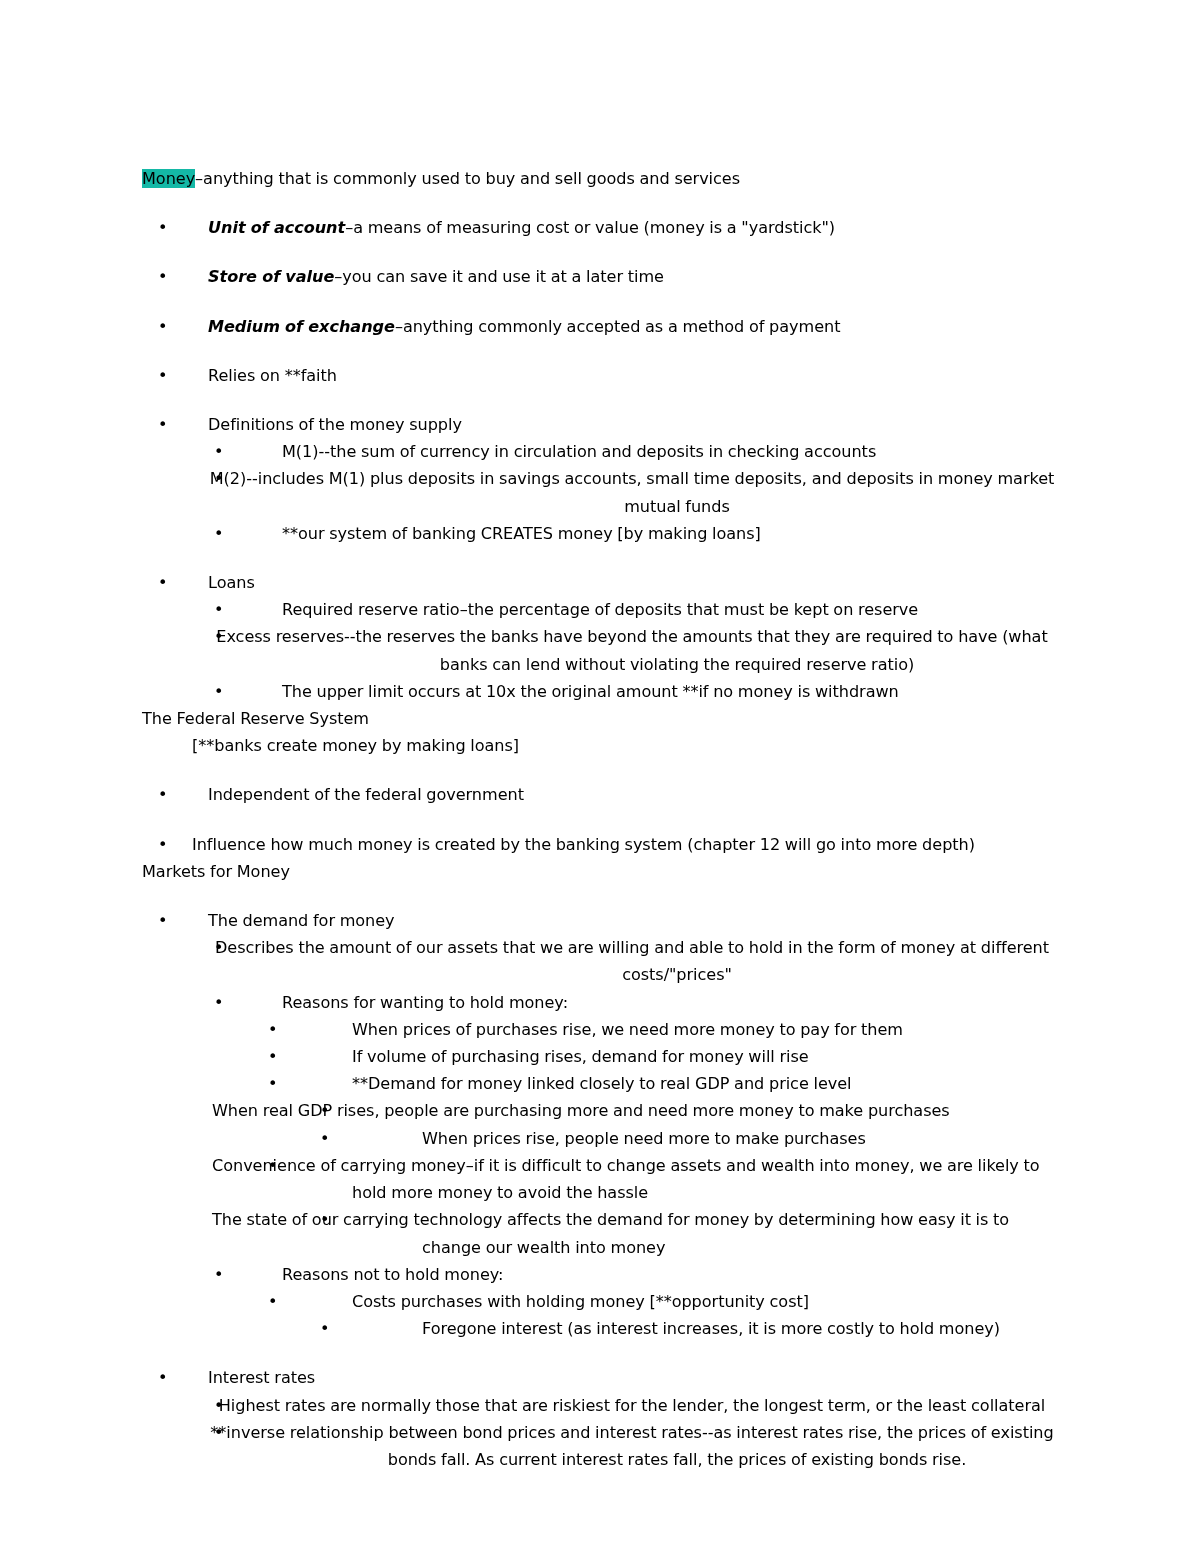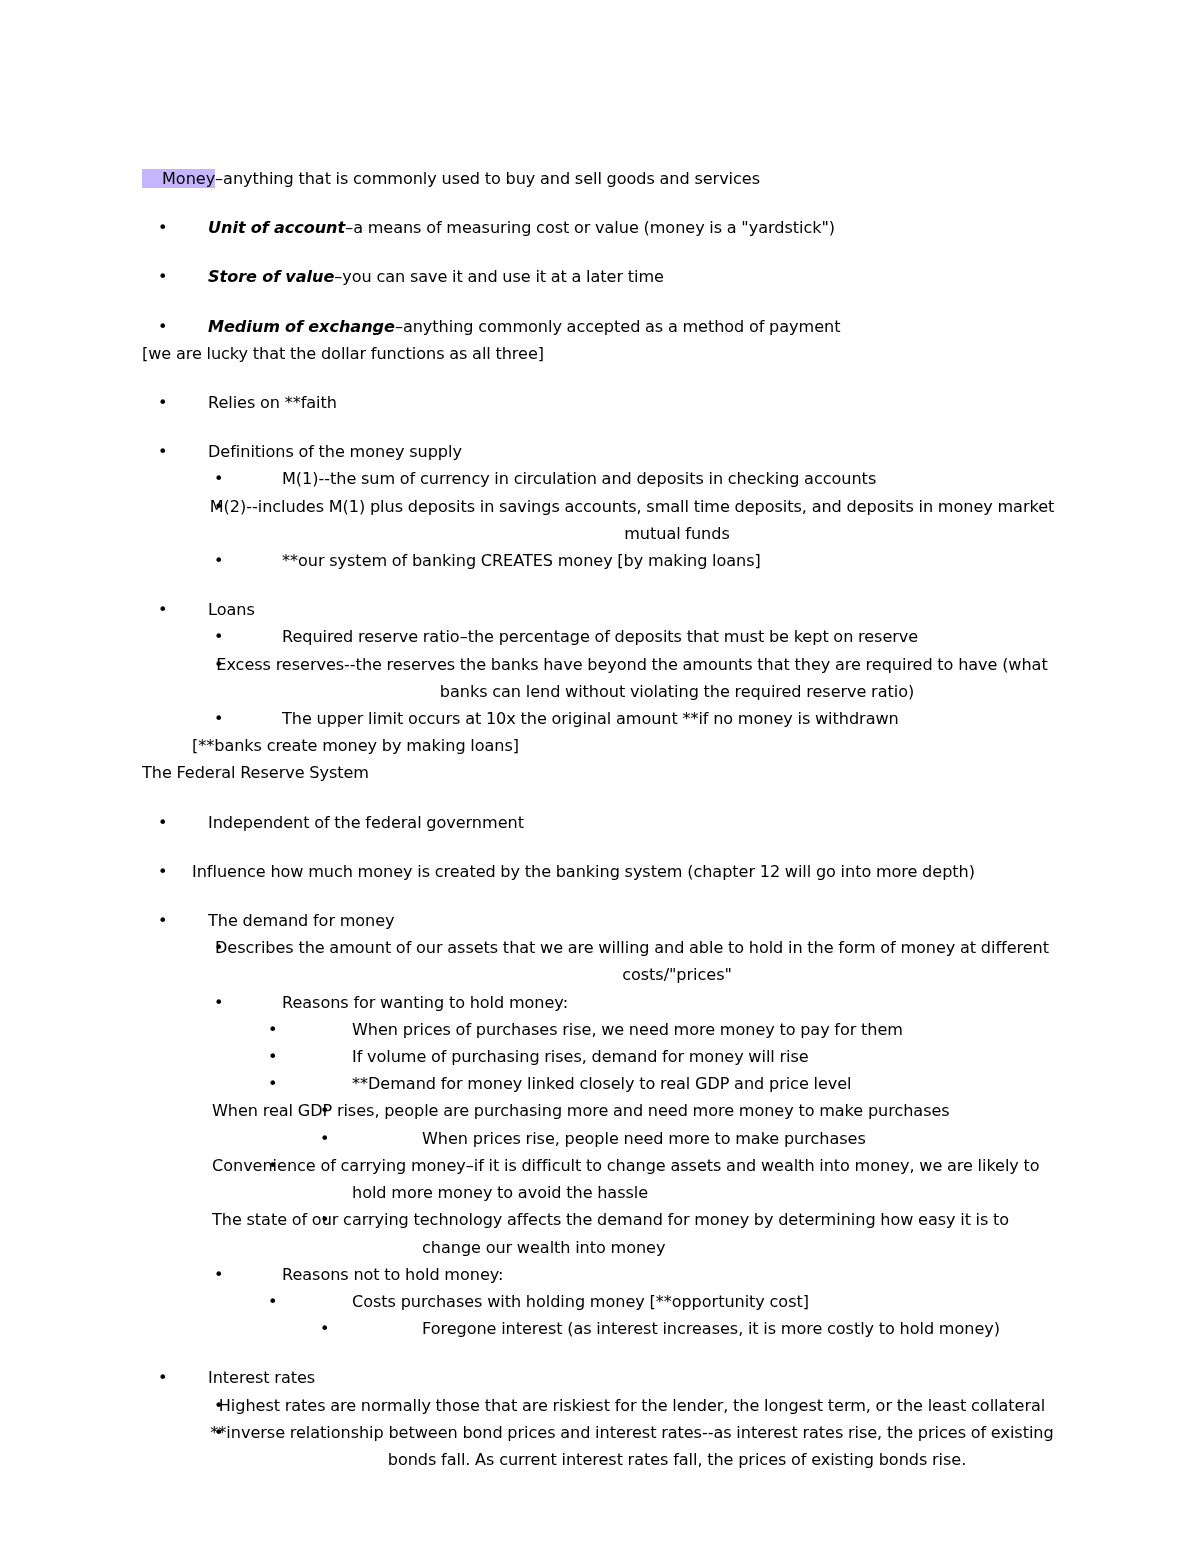--- a/index.html
+++ b/index.html
@@ -88,22 +88,21 @@
   .hang3 > .txt { padding-left: 210px; text-indent: -140px; }
   .hang4 > .txt { padding-left: 280px; text-indent: -210px; }
 
   .plain-indent2 { padding-left: 50px; }
 
   .term {
     font-weight: bold;
     font-style: italic;
   }
   .hl {
-    background: #c4b5fd;
-    padding-left: 20px;
+    background: #14b8a6;
   }
   .dot { font-family: "DejaVu Sans", sans-serif; }
 </style>
 </head>
 <body>
 
 <div id="page">
   <div id="doc">
 
 
@@ -119,21 +118,20 @@
     <div class="line bullet lv1">
         <span class="dot">•</span>
         <span class="txt"><span class="term">Store of value</span><span>–you can save it and use it at a later time</span></span>
       </div>
 
     <div class="line bullet lv1">
         <span class="dot">•</span>
         <span class="txt"><span class="term">Medium of exchange</span><span>–anything commonly accepted as a method of payment</span></span>
       </div>
 
-    <div class="line">[we are lucky that the dollar functions as all three]</div>
 
     <div class="line bullet lv1">
         <span class="dot">•</span>
         <span class="txt">Relies on **faith</span>
       </div>
 
     <div class="line bullet lv1">
         <span class="dot">•</span>
         <span class="txt">Definitions of the money supply</span>
       </div>
@@ -166,34 +164,35 @@
     <div class="line bullet lv2 hang2">
         <span class="dot">•</span>
         <span class="txt">Excess reserves--the reserves the banks have beyond the amounts that they are required to have (what banks can lend without violating the required reserve ratio)</span>
       </div>
 
     <div class="line bullet lv2">
         <span class="dot">•</span>
         <span class="txt">The upper limit occurs at 10x the original amount **if no money is withdrawn</span>
       </div>
 
+    <div class="line">The Federal Reserve System</div>
+
     <div class="line plain-indent2">[**banks create money by making loans]</div>
 
-    <div class="line">The Federal Reserve System</div>
-
     <div class="line bullet lv1">
         <span class="dot">•</span>
         <span class="txt">Independent of the federal government</span>
       </div>
 
     <div class="line bullet lv1">
         <span class="dot">•</span>
         <span class="txt" style="text-indent:-16px">Influence how much money is created by the banking system (chapter 12 will go into more depth)</span>
       </div>
 
+    <div class="line">Markets for Money</div>
 
     <div class="line bullet lv1">
         <span class="dot">•</span>
         <span class="txt">The demand for money</span>
       </div>
 
     <div class="line bullet lv2 hang2">
         <span class="dot">•</span>
         <span class="txt">Describes the amount of our assets that we are willing and able to hold in the form of money at different costs/"prices"</span>
       </div>

